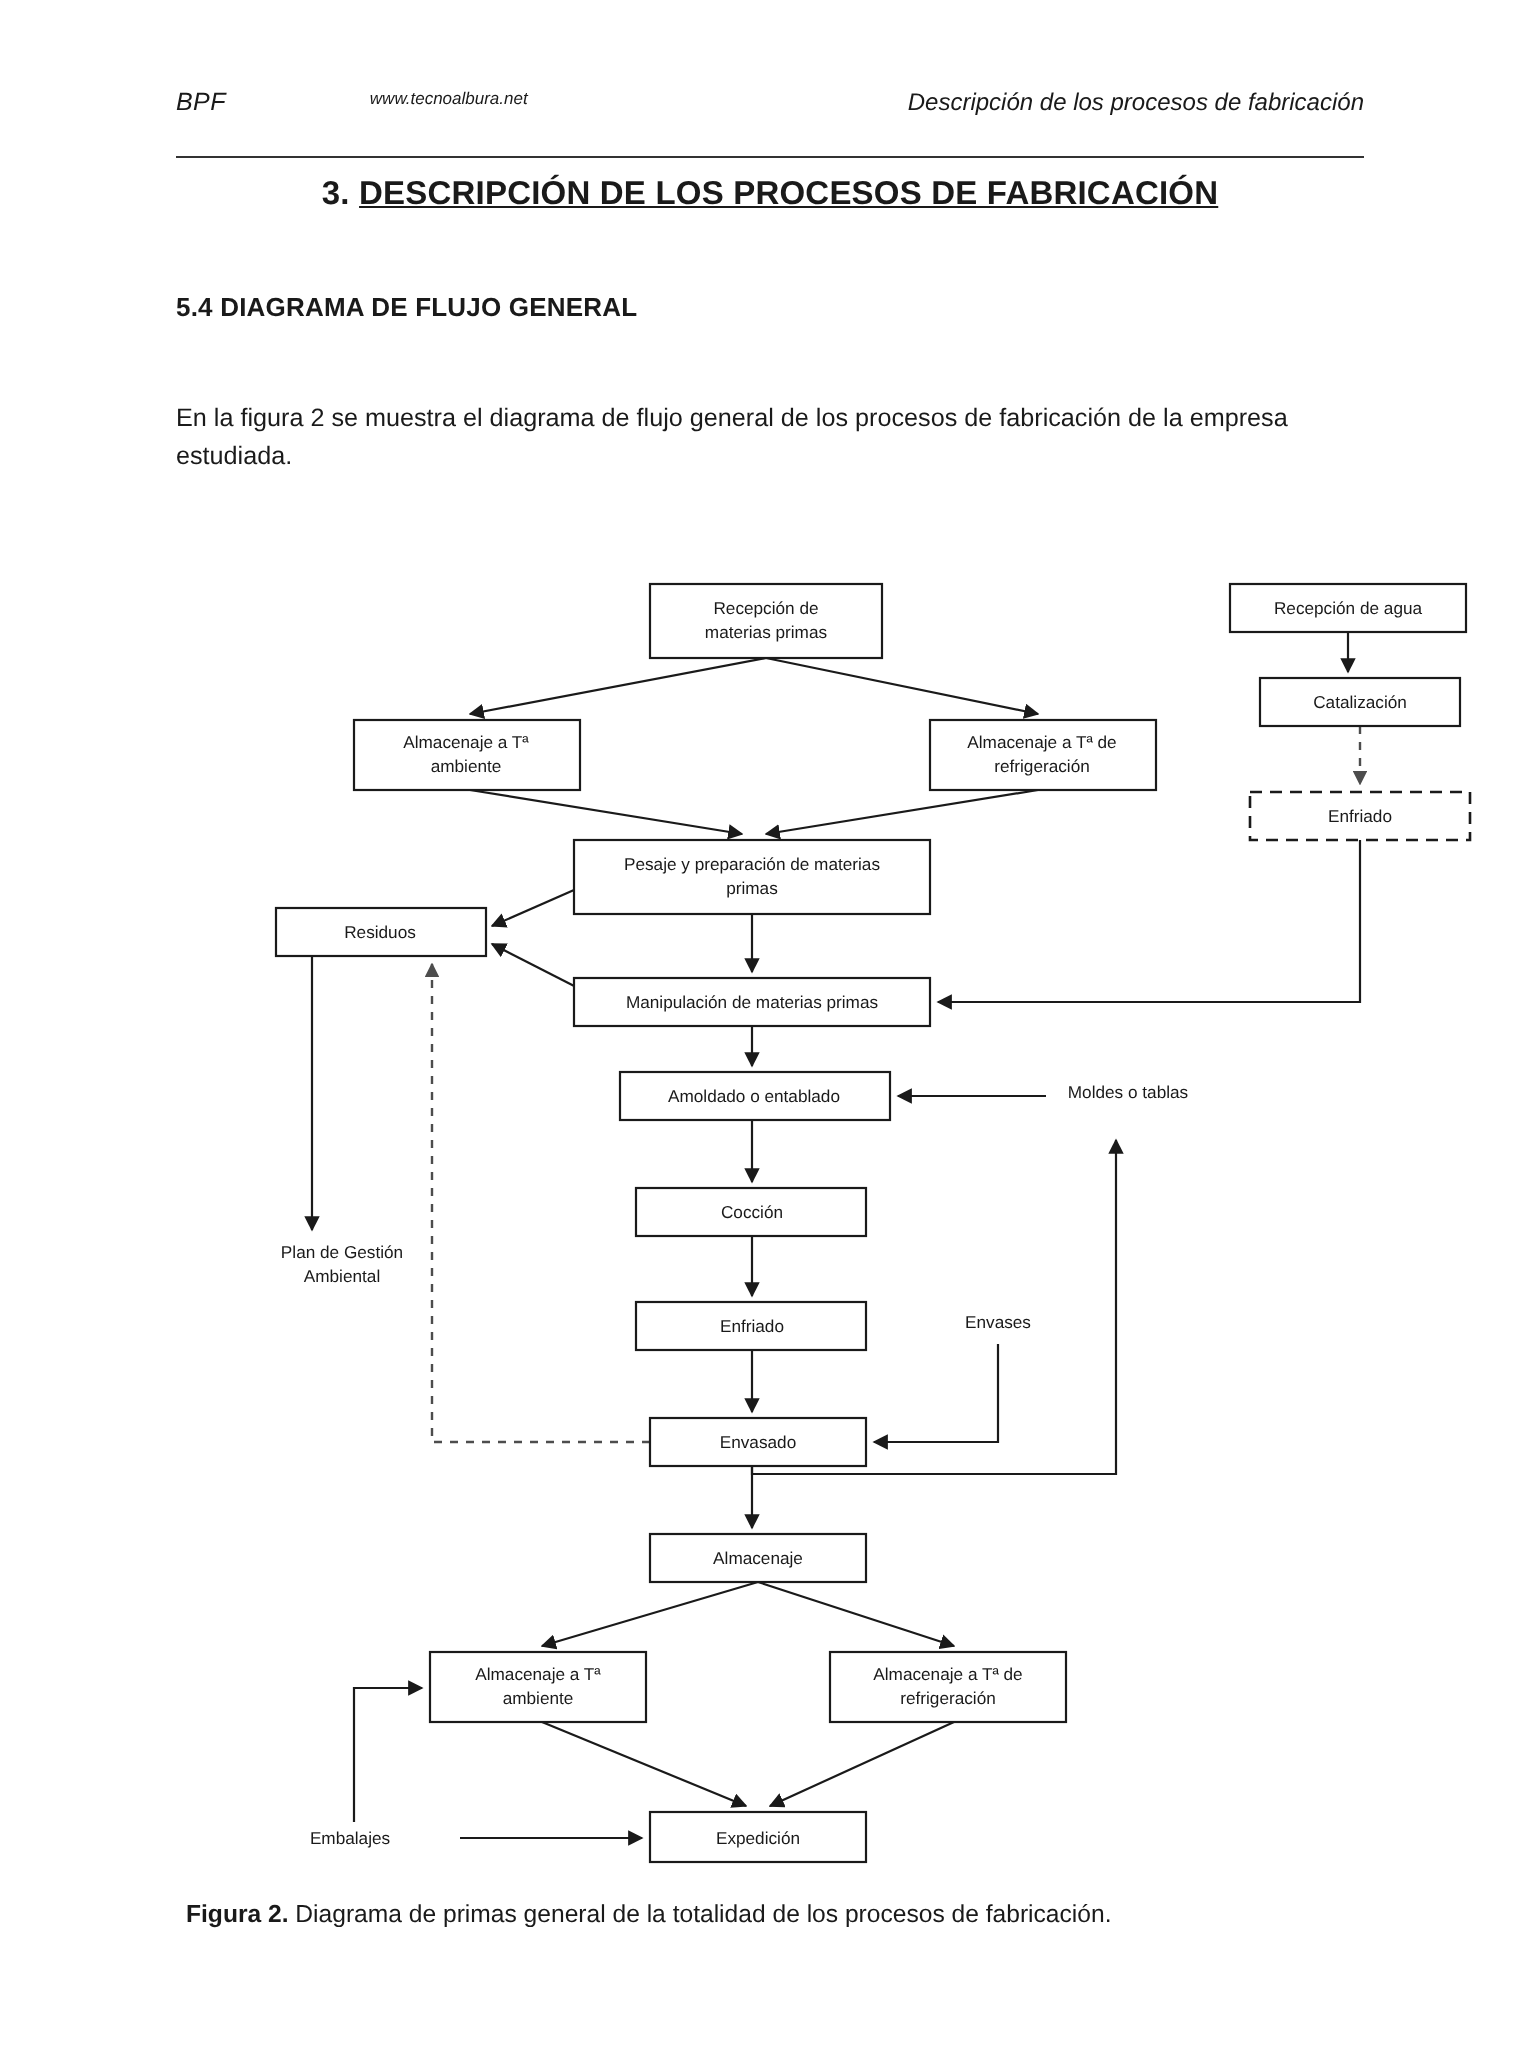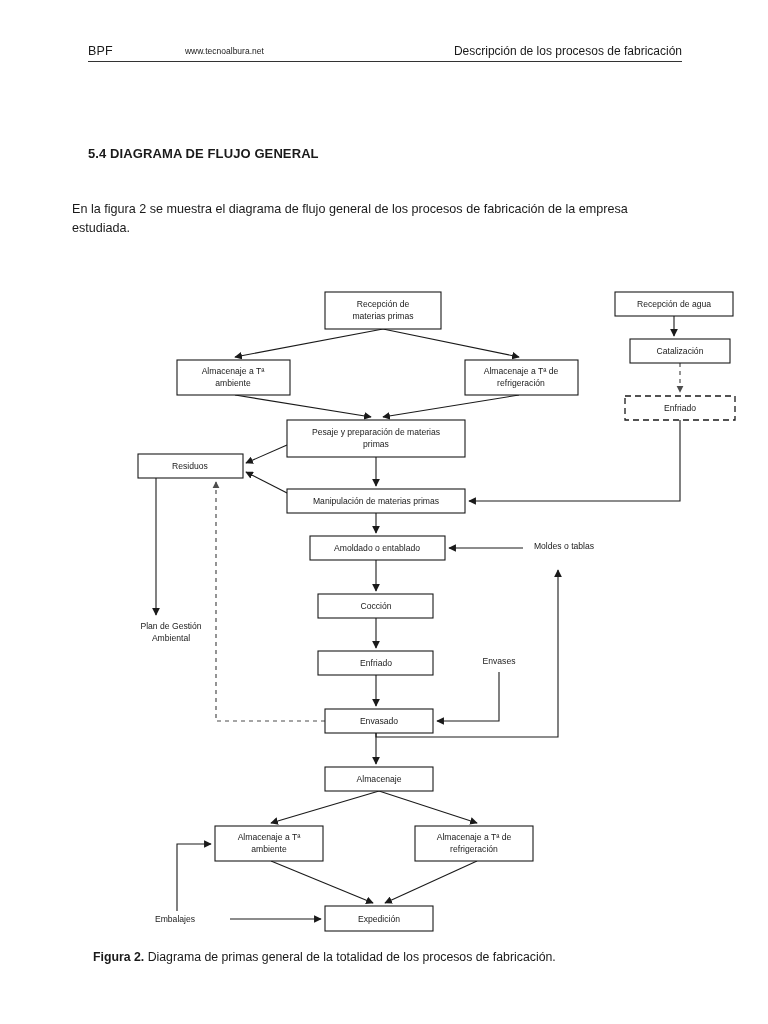--- a/index.html
+++ b/index.html
@@ -10,41 +10,41 @@
     color:#1a1a1a;
     position:relative;
     overflow:hidden;
   }
   .page { position:relative; width:768px; height:1024px; }
 
   
   .header {
     position:absolute; left:88px; top:44px; width:594px;
     border-bottom:1.2px solid #333;
-    padding-bottom:3px;
-    display:flex; align-items:center;
+    padding-bottom:20px;
+    display:flex; align-items:flex-start;font-style:italic;
   }
   .header .hdr-left   { font-size:12.5px; letter-spacing:.2px; }
   .header .hdr-mid    { font-size:8.5px; margin-left:72px; }
   .header .hdr-right  { font-size:12px; margin-left:auto; }
 
   
   .h1 {
     position:absolute; left:88px; top:88px; width:594px;
     font-size:16.5px; font-weight:bold; text-align:center;
     letter-spacing:.1px;
   }
   .h1 .num { text-decoration:none; }
   .h1 .ul  { text-decoration:underline; }
   .h2 {
     position:absolute; left:88px; top:146px;
     font-size:13px; font-weight:bold; letter-spacing:.1px;
   }
   .para {
-    position:absolute; left:72px; top:200px; width:600px;
+    position:absolute; left:88px; top:200px; width:600px;
     font-size:12.6px; line-height:19px;
   }
   .caption {
     position:absolute; left:93px; top:950px; width:600px;
     font-size:12.3px;
   }
   .caption b { font-weight:bold; }
 
   
   .chart { position:absolute; left:0; top:0; width:768px; height:1024px;margin-left:25px; }
@@ -60,20 +60,24 @@
 <body>
 
 <div class="page">
 
   <div class="header">
     <span class="hdr-left">BPF</span>
     <span class="hdr-mid">www.tecnoalbura.net</span>
     <span class="hdr-right">Descripción de los procesos de fabricación</span>
   </div>
 
+  <div class="h1">
+    <span class="num">3.</span>
+    <span class="ul">DESCRIPCIÓN DE LOS PROCESOS DE FABRICACIÓN</span>
+  </div>
   <div class="h2">5.4 DIAGRAMA DE FLUJO GENERAL</div>
   <div class="para">En la figura 2 se muestra el diagrama de flujo general de los procesos de fabricación de la empresa estudiada.</div>
 
   <div class="chart">
     <svg width="768" height="1024" viewBox="0 0 768 1024">
       <defs>
         <marker id="ah" viewBox="0 0 10 10" refX="9" refY="5" markerWidth="7" markerHeight="7" orient="auto-start-reverse">
           <path d="M 0 0 L 10 5 L 0 10 z" fill="#1a1a1a"></path>
         </marker>
         <marker id="ahd" viewBox="0 0 10 10" refX="9" refY="5" markerWidth="6" markerHeight="6" orient="auto-start-reverse">

